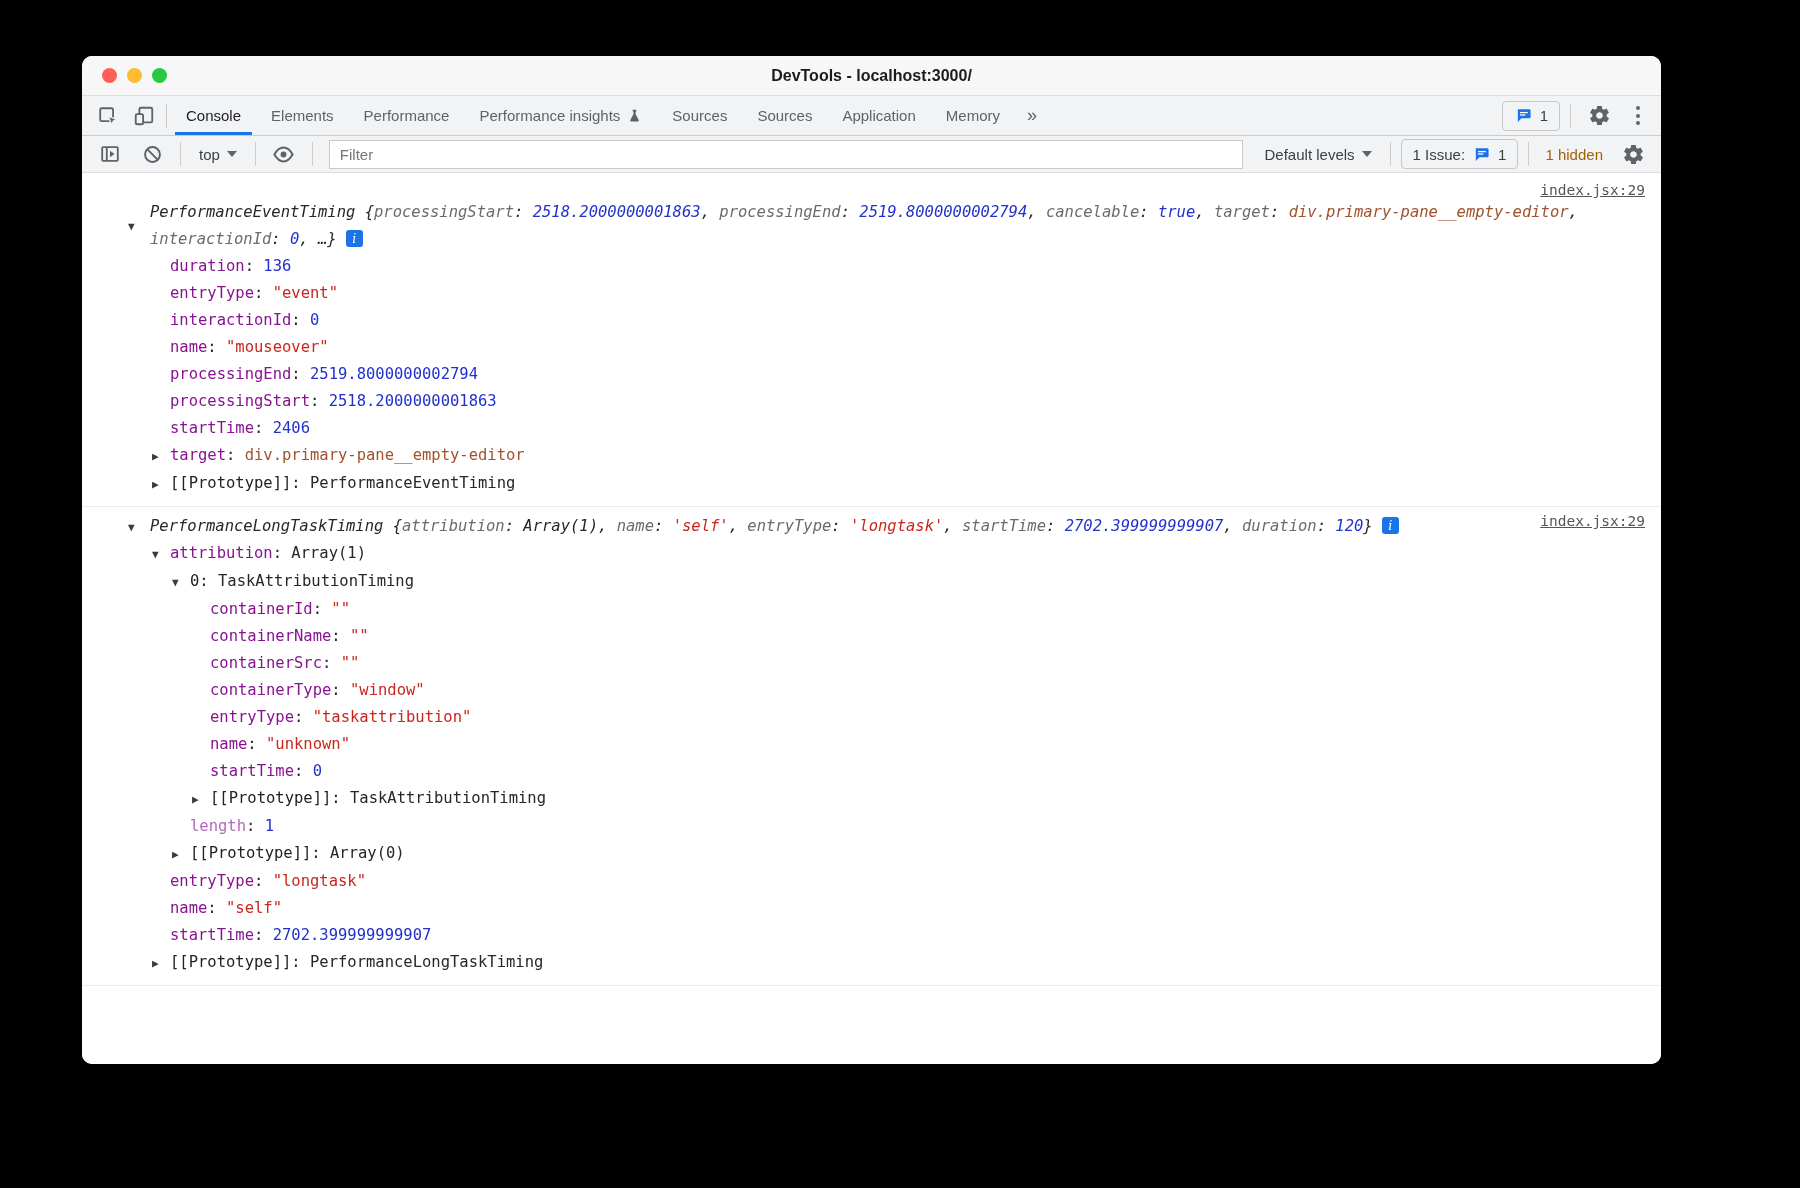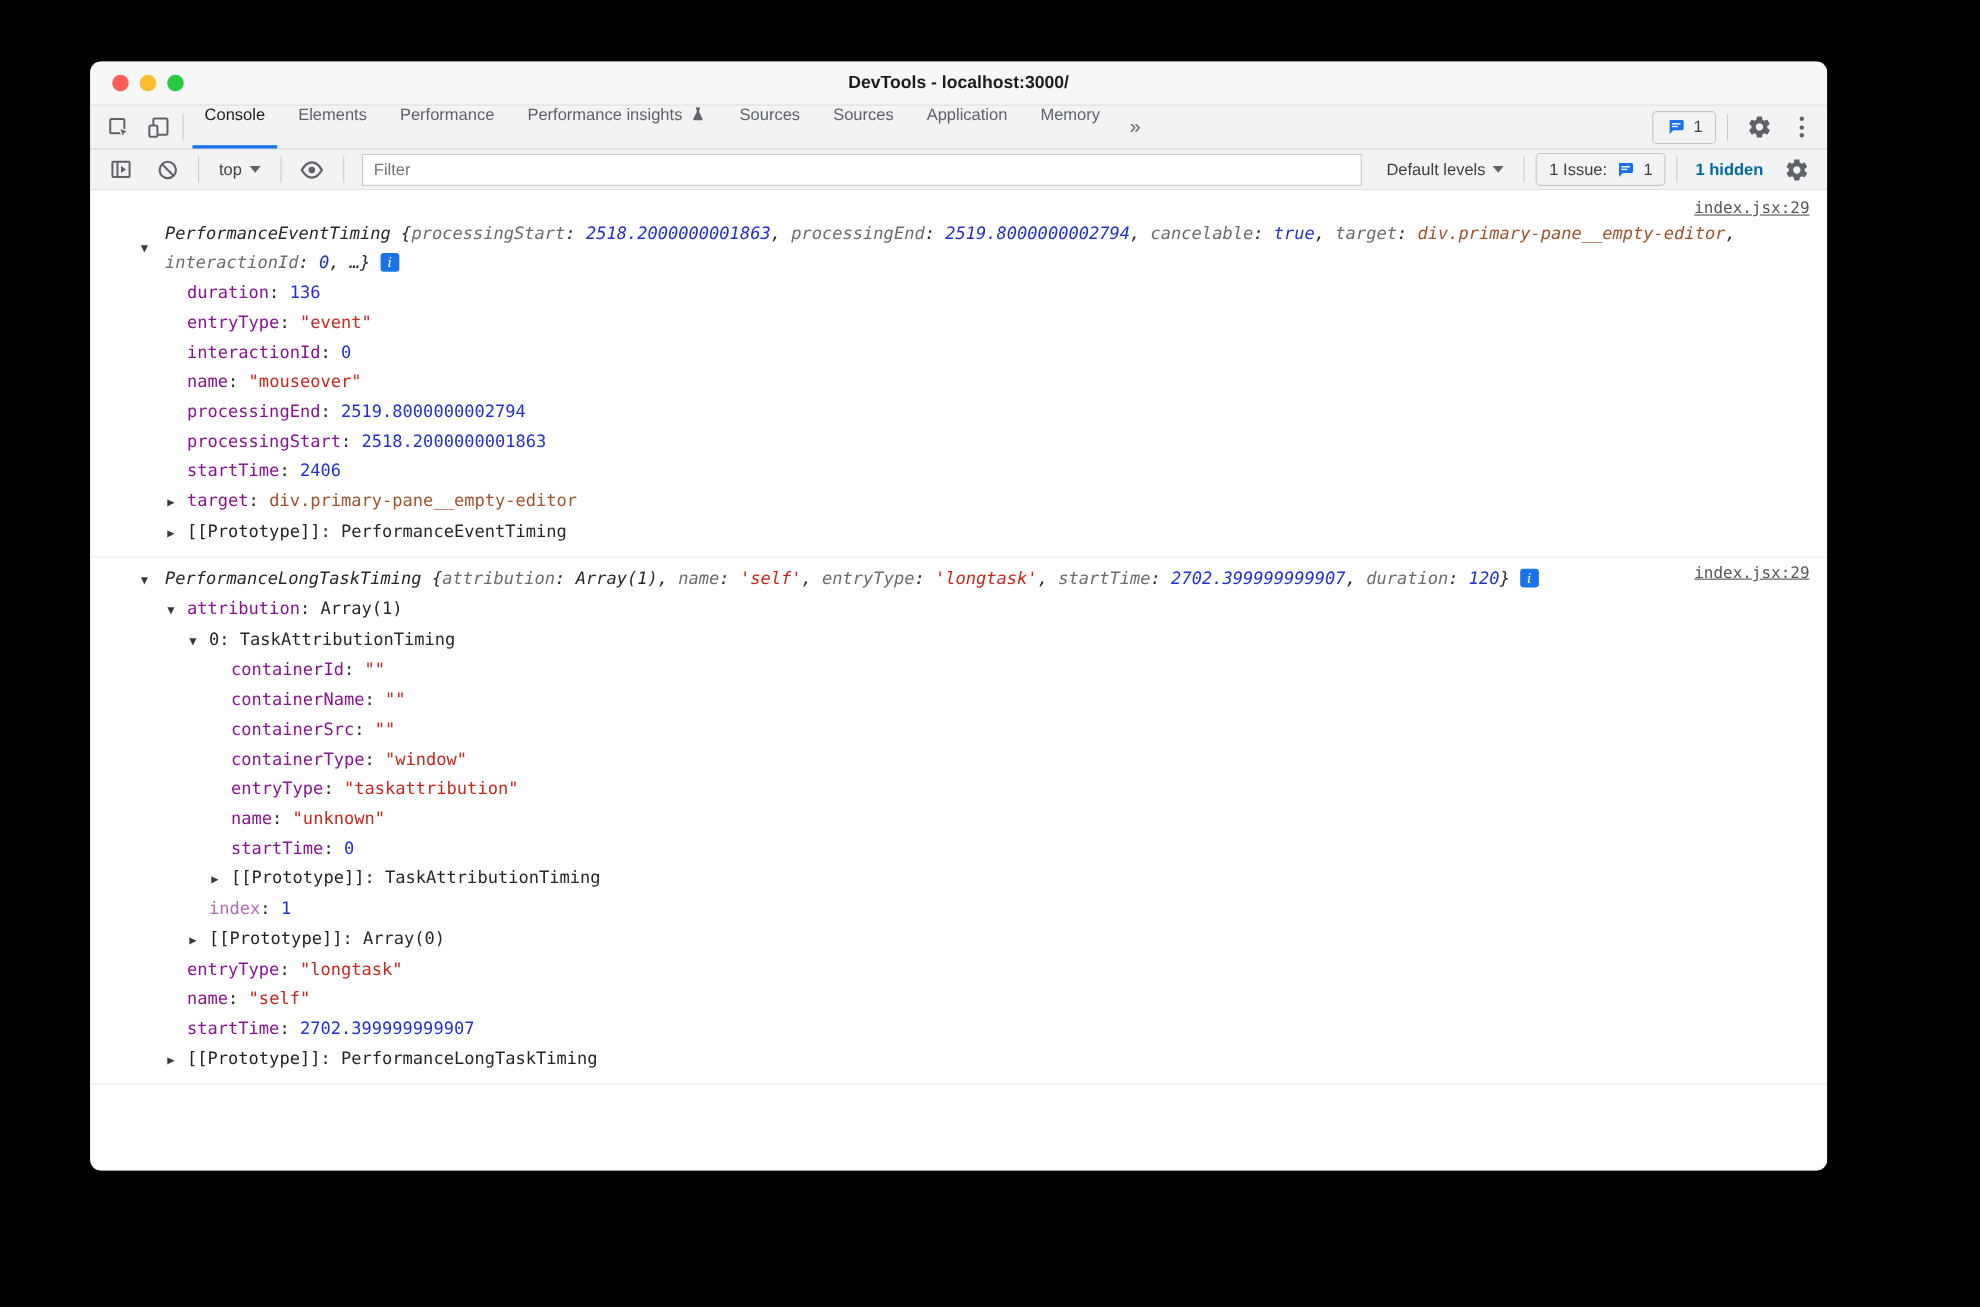--- a/index.html
+++ b/index.html
@@ -18,41 +18,41 @@
   .traffic { position:absolute; left:20px; top:0; height:100%; display:flex; align-items:center; gap:10px; }
   .light { width:15px; height:15px; border-radius:50%; }
   .title { font-size:16px; font-weight:700; color:#1b1b1b; }
 
   
   .tabbar { height:40px; flex:0 0 40px; background:#f2f3f4; border-bottom:1px solid #ccc;
     display:flex; align-items:stretch; padding:0 8px; }
   .tb-iconbtn { display:flex; align-items:center; justify-content:center; width:36px; cursor:pointer; }
   .tb-iconbtn svg { display:block; }
   .vsep { width:1px; height:24px; background:#ccc; align-self:center; margin:0 4px; }
-  .tab { display:flex; padding:0 15px; font-size:15px; color:#5f6368; position:relative; cursor:pointer; white-space:nowrap; }
+  .tab { display:flex; align-items:center; padding:0 15px; font-size:15px; color:#5f6368; position:relative; cursor:pointer; white-space:nowrap; }
   .tab--active { color:#202124; }
   .tab--active::after { content:""; position:absolute; left:4px; right:4px; bottom:0; height:3px; background:var(--c-accent); }
   .tab .flask { margin-left:7px; }
   .more-tabs { display:flex; align-items:center; padding:0 12px; font-size:18px; color:#5f6368; cursor:pointer; }
   .tabbar-right { margin-left:auto; display:flex; align-items:center; gap:6px; }
   .badge-btn { display:flex; align-items:center; gap:7px; border:1px solid #c6c6c6; border-radius:4px;
     height:30px; padding:0 11px; font-size:15px; color:#3c4043; cursor:pointer; background:transparent; }
   .bubble { width:19px; height:17px; position:relative; display:inline-block; }
   .dots { display:flex; flex-direction:column; gap:3.5px; align-items:center; justify-content:center; width:30px; cursor:pointer; }
   .dots i { width:4px; height:4px; border-radius:50%; background:#5f6368; }
 
   
   .ctoolbar { height:37px; flex:0 0 37px; background:#f2f3f4; border-bottom:1px solid #ddd;
     display:flex; align-items:center; padding:0 10px; gap:6px; }
   .dropdown { display:flex; align-items:center; gap:7px; padding:0 8px; font-size:15px; color:#3c4043; cursor:pointer; white-space:nowrap; }
   .caret { width:0; height:0; border-left:5px solid transparent; border-right:5px solid transparent; border-top:6px solid #5f6368; display:inline-block; }
   .filter { flex:1; height:29px; border:1px solid #c9c9c9; background:#fff; margin:0 8px 0 6px;
     font-size:15px; color:#202124; padding:0 10px; outline:none; font-family:"Liberation Sans",sans-serif; }
   .filter::placeholder { color:#757575; }
-  .hidden-label { font-size:15px; color:#0369a1; padding:0 6px; white-space:nowrap;font-weight:bold; }
+  .hidden-label { font-size:15px; color:#a16207; padding:0 6px; white-space:nowrap; }
 
   
   .console { flex:1; background:#fff; overflow:hidden; padding-top:4px;
     font-family:"DejaVu Sans Mono",monospace; font-size:15.5px; color:var(--c-text); }
   .entry { position:relative; border-bottom:1px solid #ececec; padding:6px 0 8px 0; }
   .entry--padtop { padding-top:22px; }
   .srclink { position:absolute; top:6px; right:16px; font-size:14.5px; color:var(--c-link);
     text-decoration:underline; cursor:pointer; white-space:nowrap; }
   .entry--padtop .srclink { top:5px; }
   .row { --i:0; padding-left:calc(50px + var(--i)*20px); line-height:27px; white-space:pre; }
@@ -228,21 +228,21 @@
         <div class="row" style="--i: 1;"><span class="tw">▼</span><span class="t-key">attribution</span><span class="t-plain">: </span><span class="t-plain">Array(1)</span></div>
         <div class="row" style="--i: 2;"><span class="tw">▼</span><span class="t-keyd">0</span><span class="t-plain">: </span><span class="t-plain">TaskAttributionTiming</span></div>
         <div class="row" style="--i: 3;"><span class="tw"></span><span class="t-key">containerId</span><span class="t-plain">: </span><span class="t-str">""</span></div>
         <div class="row" style="--i: 3;"><span class="tw"></span><span class="t-key">containerName</span><span class="t-plain">: </span><span class="t-str">""</span></div>
         <div class="row" style="--i: 3;"><span class="tw"></span><span class="t-key">containerSrc</span><span class="t-plain">: </span><span class="t-str">""</span></div>
         <div class="row" style="--i: 3;"><span class="tw"></span><span class="t-key">containerType</span><span class="t-plain">: </span><span class="t-str">"window"</span></div>
         <div class="row" style="--i: 3;"><span class="tw"></span><span class="t-key">entryType</span><span class="t-plain">: </span><span class="t-str">"taskattribution"</span></div>
         <div class="row" style="--i: 3;"><span class="tw"></span><span class="t-key">name</span><span class="t-plain">: </span><span class="t-str">"unknown"</span></div>
         <div class="row" style="--i: 3;"><span class="tw"></span><span class="t-key">startTime</span><span class="t-plain">: </span><span class="t-num">0</span></div>
         <div class="row" style="--i: 3;"><span class="tw">▶</span><span class="t-keyd">[[Prototype]]</span><span class="t-plain">: </span><span class="t-plain">TaskAttributionTiming</span></div>
-        <div class="row" style="--i: 2;"><span class="tw"></span><span class="t-keyl">index</span><span class="t-plain">: </span><span class="t-num">1</span></div>
+        <div class="row" style="--i: 2;"><span class="tw"></span><span class="t-keyl">length</span><span class="t-plain">: </span><span class="t-num">1</span></div>
         <div class="row" style="--i: 2;"><span class="tw">▶</span><span class="t-keyd">[[Prototype]]</span><span class="t-plain">: </span><span class="t-plain">Array(0)</span></div>
         <div class="row" style="--i: 1;"><span class="tw"></span><span class="t-key">entryType</span><span class="t-plain">: </span><span class="t-str">"longtask"</span></div>
         <div class="row" style="--i: 1;"><span class="tw"></span><span class="t-key">name</span><span class="t-plain">: </span><span class="t-str">"self"</span></div>
         <div class="row" style="--i: 1;"><span class="tw"></span><span class="t-key">startTime</span><span class="t-plain">: </span><span class="t-num">2702.399999999907</span></div>
         <div class="row" style="--i: 1;"><span class="tw">▶</span><span class="t-keyd">[[Prototype]]</span><span class="t-plain">: </span><span class="t-plain">PerformanceLongTaskTiming</span></div>
       </div>
     </div>
 
 </div>
 

